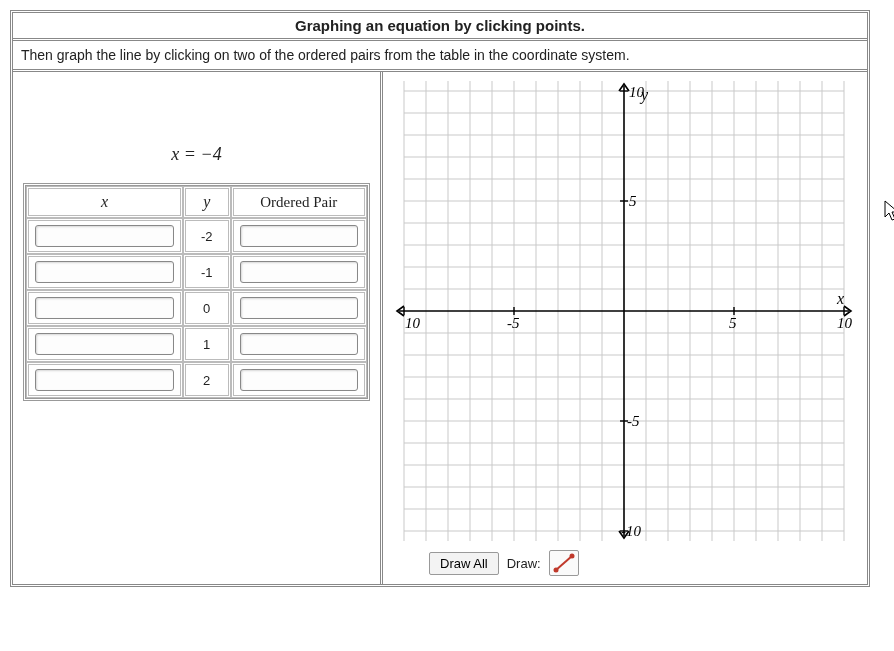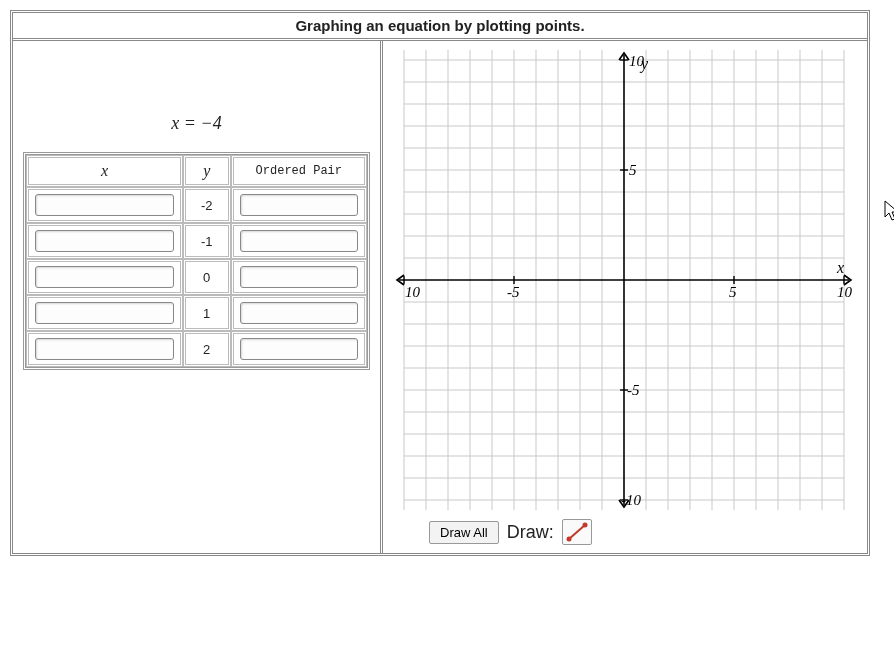--- a/index.html
+++ b/index.html
@@ -62,21 +62,21 @@
     text-align: center;
     vertical-align: middle;
     font-size: 13px;
   }
   .data-table th {
     font-weight: normal;
     font-style: italic;
     font-family: "Times New Roman", serif;
     font-size: 16px;
   }
-  .data-table th.ord { font-style: normal; font-family: Liberation Mono, monospace; font-size: 12px; }
+  .data-table th.ord { font-style: normal; font-family: Liberation Serif, serif; font-size: 15px; }
   .inp {
     width: 100%;
     min-width: 50px;
     height: 22px;
     border: 1px solid #888;
     border-radius: 3px;
     background: #fdfdfd;
     box-shadow: inset 1px 1px 2px rgba(0,0,0,0.15);
     padding: 2px 4px;
     font-size: 13px;
@@ -94,21 +94,21 @@
     padding-left: 40px;
   }
   .btn {
     border: 1px solid #999;
     background: #f3f3f3;
     padding: 3px 10px;
     font-size: 13px;
     border-radius: 2px;
     cursor: pointer;
   }
-  .draw-label { font-size: 18px; padding: 0 2px; }
+  .draw-label { font-size: 13px; padding: 0 2px; }
   .tool-btn {
     width: 30px; height: 26px;
     border: 1px solid #999;
     background: #fafafa;
     border-radius: 2px;
     display: inline-flex;
     align-items: center;
     justify-content: center;
     cursor: pointer;
   }
@@ -119,23 +119,24 @@
     font-size: 18px;
   }
   .page-wrap { position: relative; width: 870px; }
 </style>
 </head>
 <body>
 
 <div class="page-wrap">
 <div class="outer">
 
-  <div class="title-cell">Graphing an equation by plotting points.</div>
-
-
+  <div class="title-cell">Graphing an equation by clicking points.</div>
+
+
+  <div class="instr2-cell">Then graph the line by clicking on two of the ordered pairs from the table in the coordinate system.</div>
 
   <div class="work-row">
 
     <div class="left-pane">
       <div class="eqn-label">x = −4</div>
 
       <table class="data-table">
         <colgroup>
               <col class="col-x">
               <col class="col-y">

